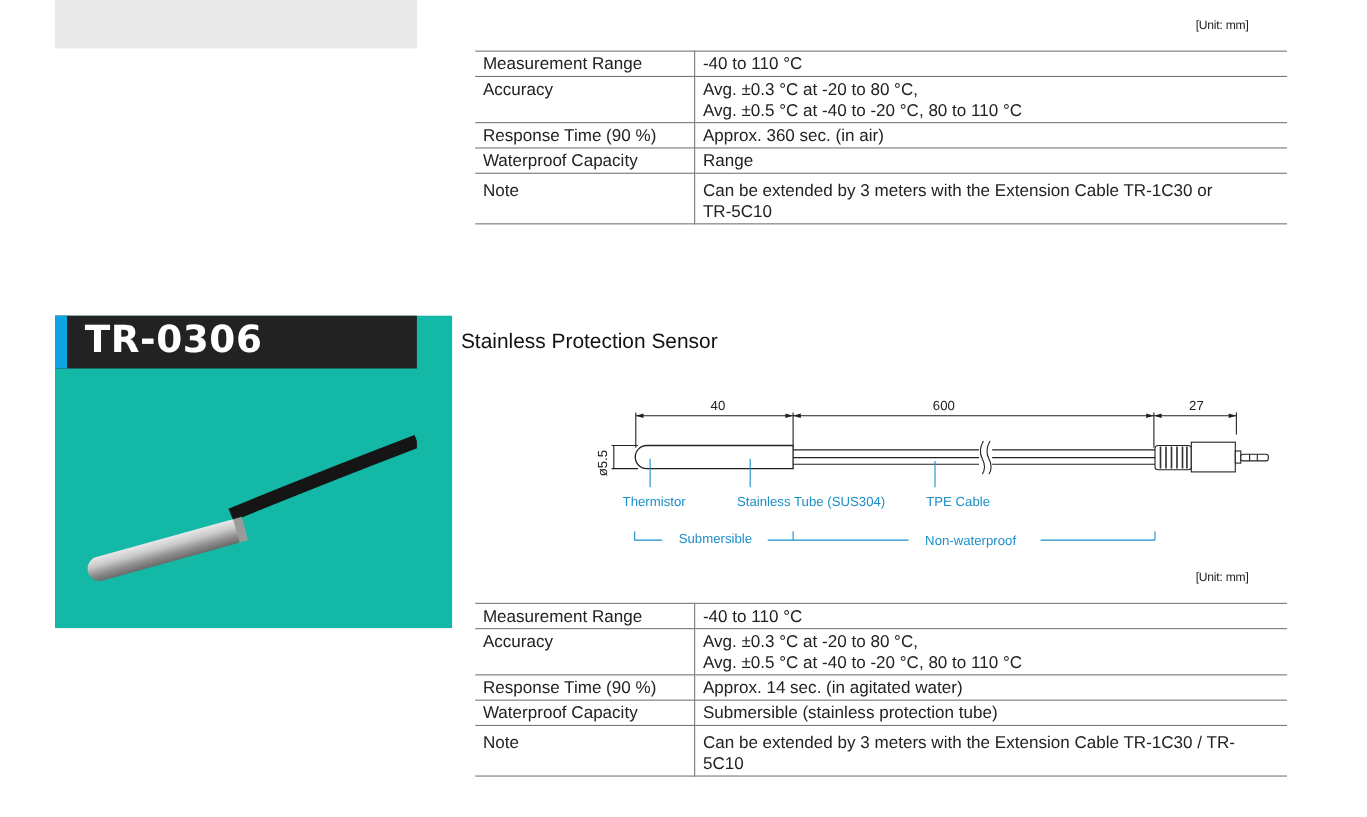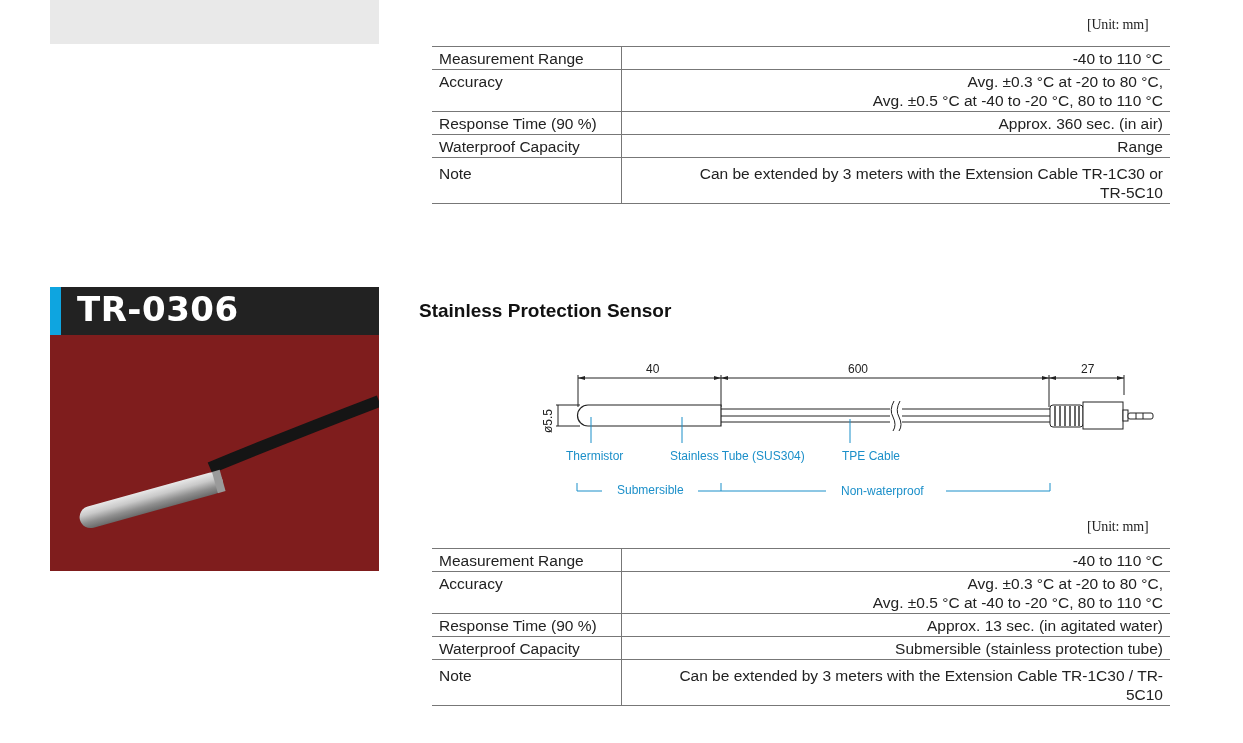--- a/index.html
+++ b/index.html
@@ -5,48 +5,49 @@
   html, body { margin: 0; padding: 0; background: #ffffff; }
   body {
     width: 1243px; height: 743px; position: relative; overflow: hidden;
     font-family: "Liberation Sans", sans-serif; color: #222;
   }
   .top-image-stub {
     position: absolute; left: 50px; top: 0; width: 329px; height: 44px;
     background: #e9e9e9;
   }
   .unit-label {
-    position: absolute; font-size: 14px; color: #222;
-    font-family: Liberation Serif, serif; letter-spacing: -0.2px;
+    position: absolute; font-size: 11px; color: #222;
+    font-family: Liberation Sans, sans-serif; letter-spacing: -0.2px;
   }
   table.spec {
     position: absolute; border-collapse: collapse; width: 738px;
     font-size: 15.5px; color: #222;
   }
   table.spec td {
     border-top: 1px solid #777; border-bottom: 1px solid #777;
-    padding: 2px 7px 1px 7px; vertical-align: top; line-height: 19px;
+    padding: 2px 17px 1px 7px; vertical-align: top; line-height: 19px;
   }
   table.spec td.k { width: 175px; border-right: 1px solid #777; }
-  table.spec td.v { padding-left: 7px; text-align: right; }
+  table.spec td.v { padding-left: 7px; }
   .model-card {
     position: absolute; left: 50px; top: 287px; width: 329px; height: 284px;
-    background: #7f1d1d;
+    background: #14b8a6;
+    padding-left: 32px;
   }
   .model-header {
     position: absolute; left: 0; top: 0; width: 329px; height: 48px; background: #222222;
   }
   .model-accent { position: absolute; left: 0; top: 0; width: 11px; height: 48px; background: #0ea5e0; }
   .model-title {
     position: absolute; left: 27px; top: 2px; color: #fff; font-weight: bold;
     font-size: 34px; font-family: "DejaVu Sans", sans-serif; letter-spacing: 0.5px;
   }
   .product-photo { position: absolute; left: 0; top: 48px; width: 329px; height: 236px; }
   .section-title {
-    position: absolute; left: 419px; top: 300px; font-size: 19px; font-weight: bold; color: #111;
+    position: absolute; left: 419px; top: 300px; font-size: 19px; font-weight: normal; color: #111;
   }
   .diagram { position: absolute; left: 530px; top: 355px; width: 640px; height: 150px; }
   .diagram .dim { font-size: 12px; fill: #222; font-family: "Liberation Sans", sans-serif; }
   .diagram .callout { font-size: 12px; fill: #1b8fc9; font-family: "Liberation Sans", sans-serif; }
 </style>
 </head>
 <body>
 
 <div class="top-image-stub"></div>
 <div class="unit-label" style="left:1087px; top:17px;">[Unit: mm]</div>
@@ -193,21 +194,21 @@
   </tr>
   <tr>
     <td class="k">Accuracy</td>
     <td class="v">
       <div>Avg. ±0.3 °C at -20 to 80 °C,</div>
       <div>Avg. ±0.5 °C at -40 to -20 °C, 80 to 110 °C</div>
     </td>
   </tr>
   <tr>
     <td class="k">Response Time (90 %)</td>
-    <td class="v">Approx. 13 sec. (in agitated water)</td>
+    <td class="v">Approx. 14 sec. (in agitated water)</td>
   </tr>
   <tr>
     <td class="k">Waterproof Capacity</td>
     <td class="v">Submersible (stainless protection tube)</td>
   </tr>
   <tr>
     <td class="k" style="padding-top:6px;">Note</td>
     <td class="v" style="padding-top:6px;">
       <div>Can be extended by 3 meters with the Extension Cable TR-1C30 / TR-</div>
       <div>5C10</div>

